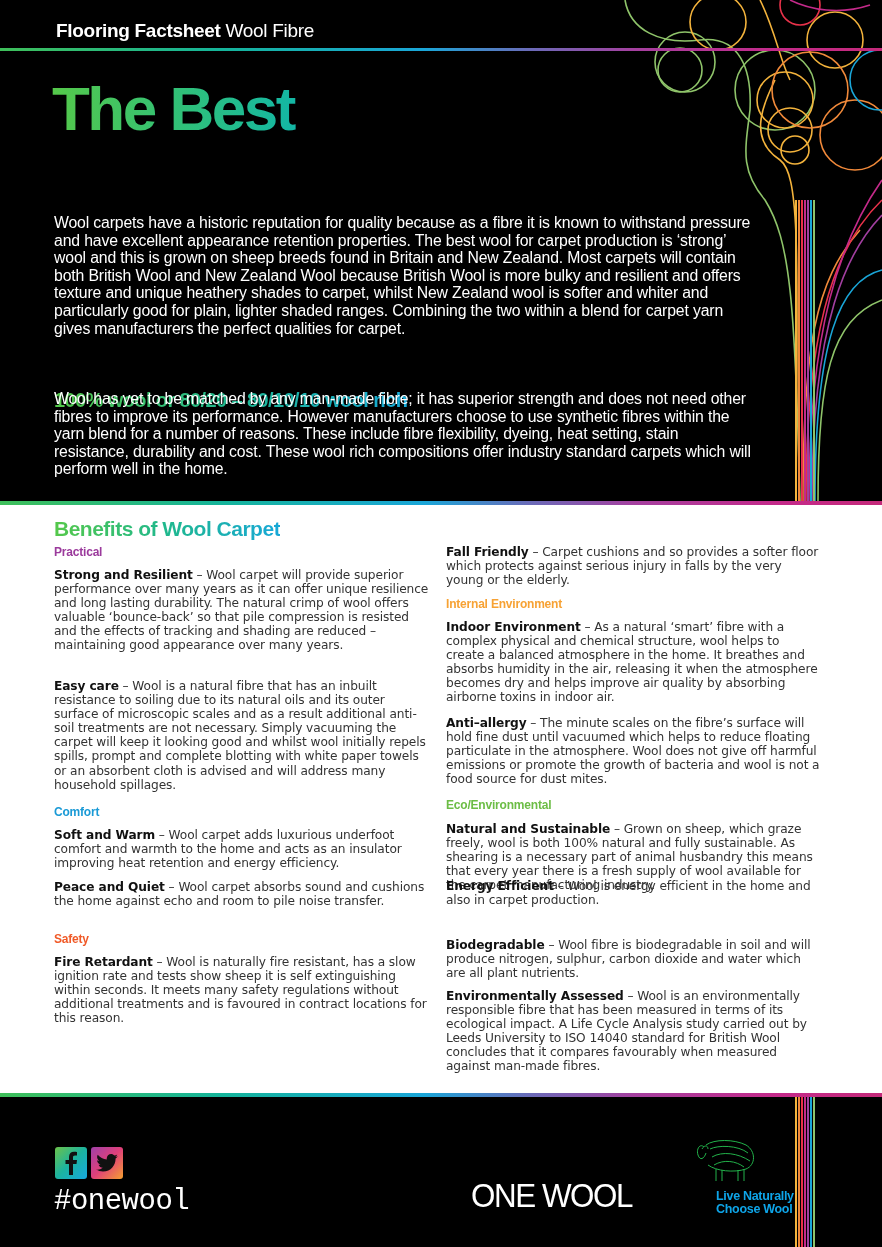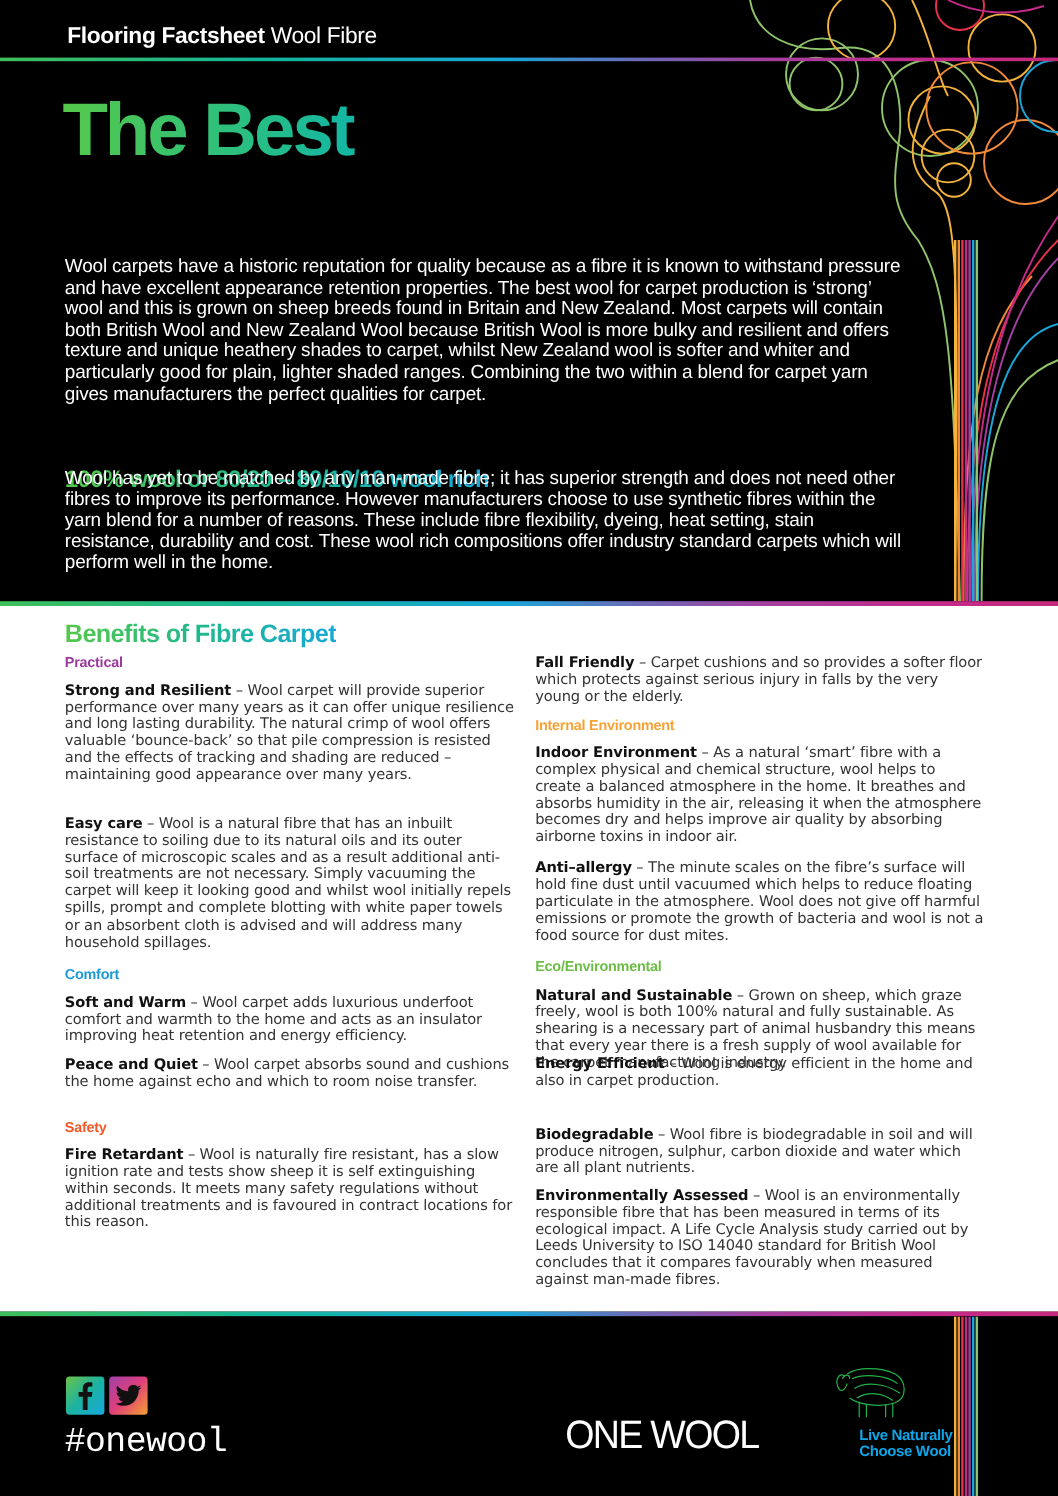--- a/index.html
+++ b/index.html
@@ -133,29 +133,29 @@
       <i style="left:9px;background:#c42a8a"></i>
       <i style="left:12px;background:#a23fa0"></i>
       <i style="left:15px;background:#1aa6d8"></i>
       <i style="left:18px;background:#8fc46a"></i>
   </div>
 </div>
 
 <div class="grad-bar" style="top:501px;"></div>
 
 <div class="mid">
-  <h2 class="benefits-title">Benefits of Fibre Carpet</h2>
+  <h2 class="benefits-title">Benefits of Wool Carpet</h2>
 
   <div class="col col-left">
     <div class="cat" style="top:40px;color:#9b3a9c">Practical</div>
     <p class="item" style="top:63px"><b>Strong and Resilient</b><span> – Wool carpet will provide superior performance over many years as it can offer unique resilience and long lasting durability. The natural crimp of wool offers valuable ‘bounce-back’ so that pile compression is resisted and the effects of tracking and shading are reduced – maintaining good appearance over many years.</span></p>
     <p class="item" style="top:174px"><b>Easy care</b><span> – Wool is a natural fibre that has an inbuilt resistance to soiling due to its natural oils and its outer surface of microscopic scales and as a result additional anti-soil treatments are not necessary. Simply vacuuming the carpet will keep it looking good and whilst wool initially repels spills, prompt and complete blotting with white paper towels or an absorbent cloth is advised and will address many household spillages.</span></p>
     <div class="cat" style="top:300px;color:#1a9ad6">Comfort</div>
     <p class="item" style="top:323px"><b>Soft and Warm</b><span> – Wool carpet adds luxurious underfoot comfort and warmth to the home and acts as an insulator improving heat retention and energy efficiency.</span></p>
-    <p class="item" style="top:375px"><b>Peace and Quiet</b><span> – Wool carpet absorbs sound and cushions the home against echo and which to room noise transfer.</span></p>
+    <p class="item" style="top:375px"><b>Peace and Quiet</b><span> – Wool carpet absorbs sound and cushions the home against echo and room to pile noise transfer.</span></p>
     <div class="cat" style="top:427px;color:#f05a28">Safety</div>
     <p class="item" style="top:450px"><b>Fire Retardant</b><span> – Wool is naturally fire resistant, has a slow ignition rate and tests show sheep it is self extinguishing within seconds. It meets many safety regulations without additional treatments and is favoured in contract locations for this reason.</span></p>
   </div>
 
   <div class="col col-right">
     <p class="item" style="top:40px"><b>Fall Friendly</b><span> – Carpet cushions and so provides a softer floor which protects against serious injury in falls by the very young or the elderly.</span></p>
     <div class="cat" style="top:92px;color:#f7a234">Internal Environment</div>
     <p class="item" style="top:115px"><b>Indoor Environment</b><span> – As a natural ‘smart’ fibre with a complex physical and chemical structure, wool helps to create a balanced atmosphere in the home. It breathes and absorbs humidity in the air, releasing it when the atmosphere becomes dry and helps improve air quality by absorbing airborne toxins in indoor air.</span></p>
     <p class="item" style="top:211px"><b>Anti–allergy</b><span> – The minute scales on the fibre’s surface will hold fine dust until vacuumed which helps to reduce floating particulate in the atmosphere. Wool does not give off harmful emissions or promote the growth of bacteria and wool is not a food source for dust mites.</span></p>
     <div class="cat" style="top:293px;color:#6cbd45">Eco/Environmental</div>

